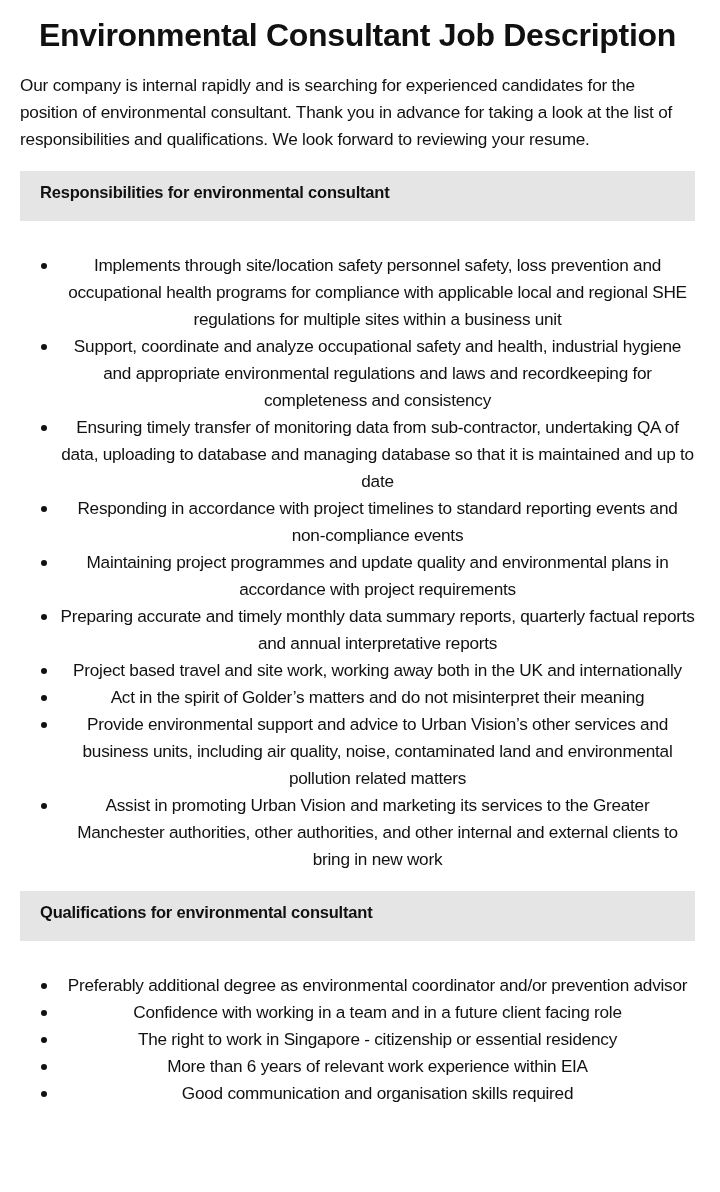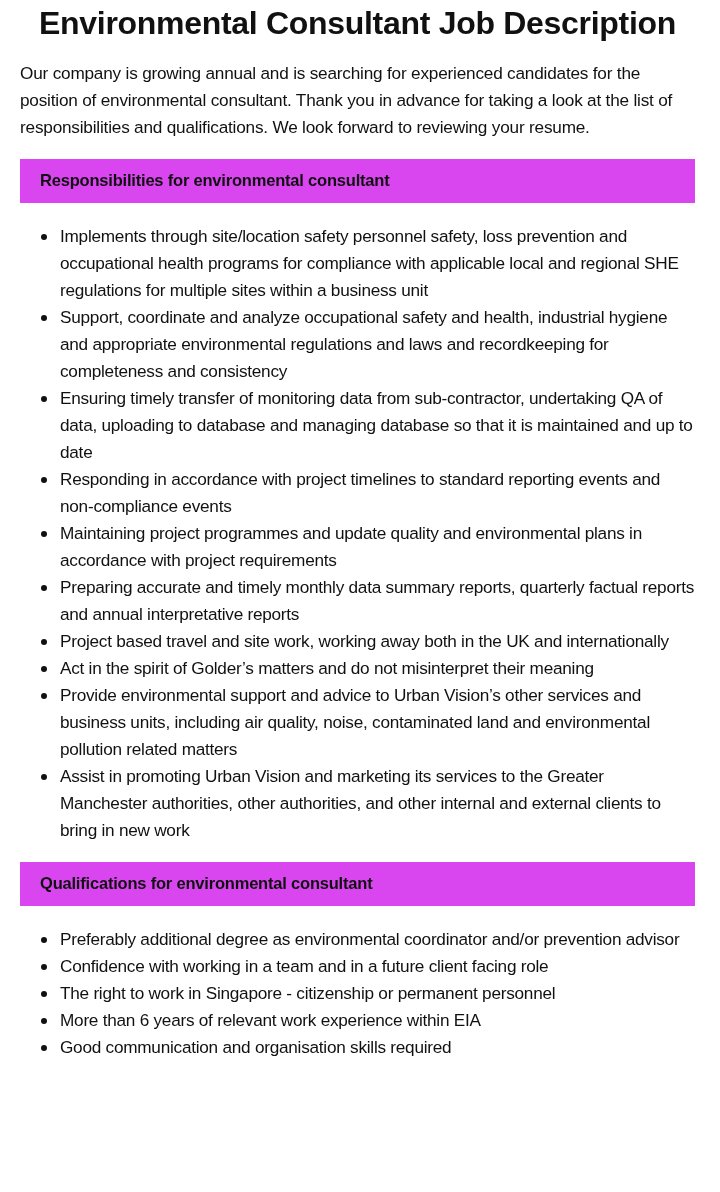--- a/index.html
+++ b/index.html
@@ -6,49 +6,50 @@
   body {
     width: 720px;
     height: 1192px;
     overflow: hidden;
     font-family: "Liberation Sans", sans-serif;
     color: #111111;
   }
   .page { padding: 0 25px 0 20px; }
   h1 {
     margin: 0;
-    padding-top: 2px;
+    padding-top: 14px;
     height: 42px;
     line-height: 42px;
     font-size: 32px;
     font-weight: bold;
     text-align: center;
     letter-spacing: -0.3px;
     white-space: nowrap;
   }
   .intro {
     margin: 16px 0 0 0;
     font-size: 17.2px;
     line-height: 27px;
     letter-spacing: -0.2px;
   }
   .section-header {
-    background: #d946ef;
+    background: #e5e5e5;
     margin-top: 18px;
-    height: 44px;
+    height: 50px;
     line-height: 42px;
     padding-left: 20px;
     font-size: 16.5px;
     font-weight: bold;
     letter-spacing: -0.2px;
   }
   ul {
-    margin: 20px 0 0 0;
+    margin: 31px 0 0 0;
     padding: 0 0 0 40px;
     list-style: none;
+    text-align: center;
   }
   li {
     position: relative;
     font-size: 17.2px;
     line-height: 27px;
     letter-spacing: -0.25px;
   }
   li .bullet {
     position: absolute;
     left: -19px;
@@ -57,37 +58,37 @@
     height: 6px;
     border-radius: 50%;
     background: #111111;
   }
 </style>
 </head>
 <body>
 
 <div class="page">
   <h1>Environmental Consultant Job Description</h1>
-  <p class="intro">Our company is growing annual and is searching for experienced candidates for the position of environmental consultant. Thank you in advance for taking a look at the list of responsibilities and qualifications. We look forward to reviewing your resume.</p>
+  <p class="intro">Our company is internal rapidly and is searching for experienced candidates for the position of environmental consultant. Thank you in advance for taking a look at the list of responsibilities and qualifications. We look forward to reviewing your resume.</p>
 
   <div class="section-header">Responsibilities for environmental consultant</div>
   <ul>
     <li><span class="bullet"></span><span>Implements through site/location safety personnel safety, loss prevention and occupational health programs for compliance with applicable local and regional SHE regulations for multiple sites within a business unit</span></li>
     <li><span class="bullet"></span><span>Support, coordinate and analyze occupational safety and health, industrial hygiene and appropriate environmental regulations and laws and recordkeeping for completeness and consistency</span></li>
     <li><span class="bullet"></span><span>Ensuring timely transfer of monitoring data from sub-contractor, undertaking QA of data, uploading to database and managing database so that it is maintained and up to date</span></li>
     <li><span class="bullet"></span><span>Responding in accordance with project timelines to standard reporting events and non-compliance events</span></li>
     <li><span class="bullet"></span><span>Maintaining project programmes and update quality and environmental plans in accordance with project requirements</span></li>
     <li><span class="bullet"></span><span>Preparing accurate and timely monthly data summary reports, quarterly factual reports and annual interpretative reports</span></li>
     <li><span class="bullet"></span><span>Project based travel and site work, working away both in the UK and internationally</span></li>
     <li><span class="bullet"></span><span>Act in the spirit of Golder’s matters and do not misinterpret their meaning</span></li>
     <li><span class="bullet"></span><span>Provide environmental support and advice to Urban Vision’s other services and business units, including air quality, noise, contaminated land and environmental pollution related matters</span></li>
     <li><span class="bullet"></span><span>Assist in promoting Urban Vision and marketing its services to the Greater Manchester authorities, other authorities, and other internal and external clients to bring in new work</span></li>
   </ul>
 
   <div class="section-header">Qualifications for environmental consultant</div>
   <ul>
     <li><span class="bullet"></span><span>Preferably additional degree as environmental coordinator and/or prevention advisor</span></li>
     <li><span class="bullet"></span><span>Confidence with working in a team and in a future client facing role</span></li>
-    <li><span class="bullet"></span><span>The right to work in Singapore - citizenship or permanent personnel</span></li>
+    <li><span class="bullet"></span><span>The right to work in Singapore - citizenship or essential residency</span></li>
     <li><span class="bullet"></span><span>More than 6 years of relevant work experience within EIA</span></li>
     <li><span class="bullet"></span><span>Good communication and organisation skills required</span></li>
   </ul>
 </div>
 
 </body></html>

